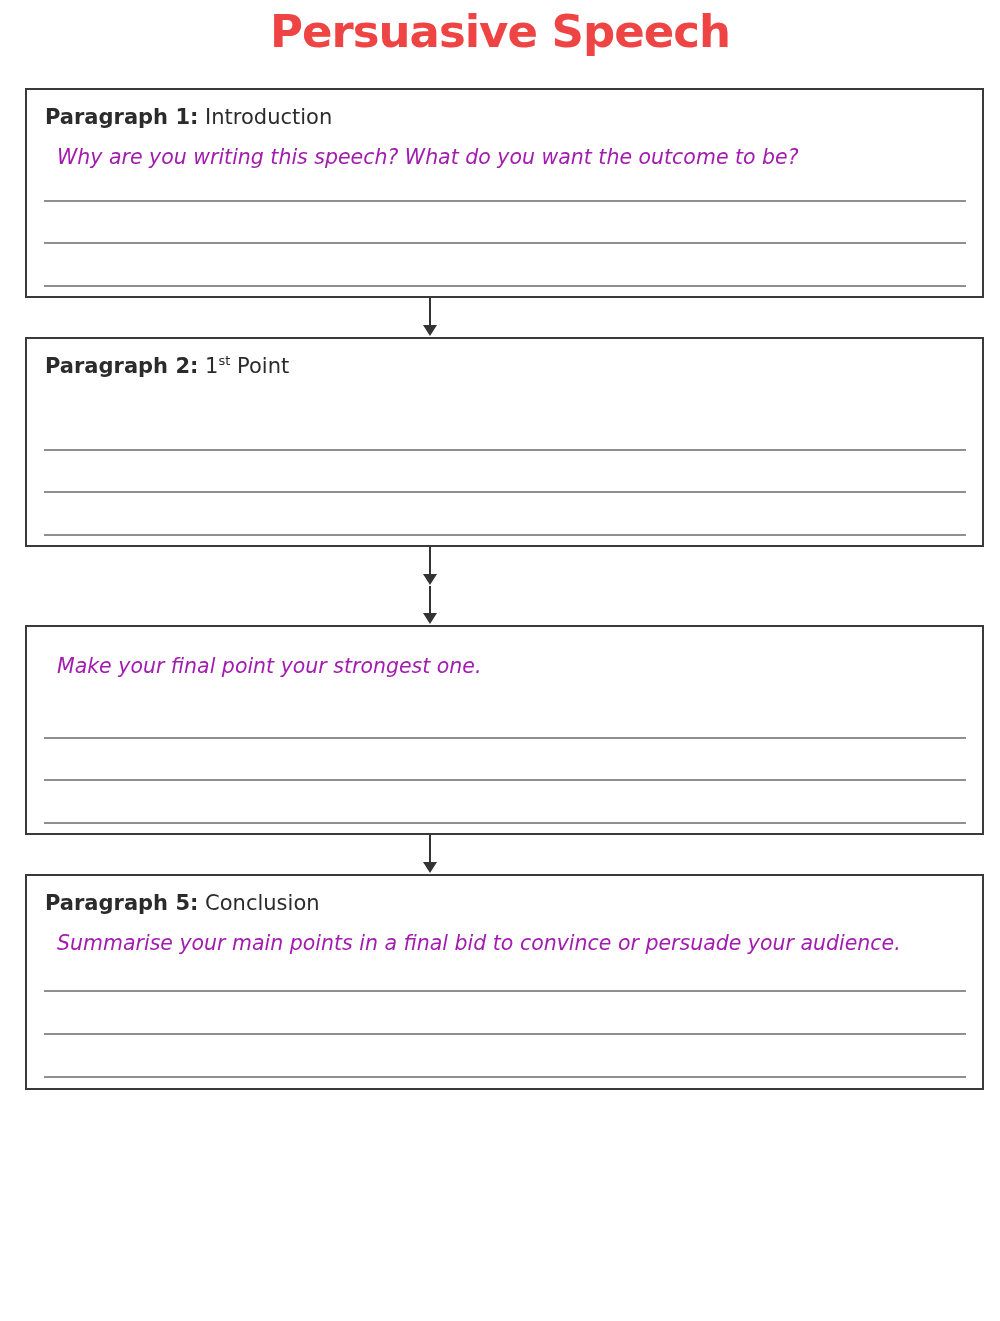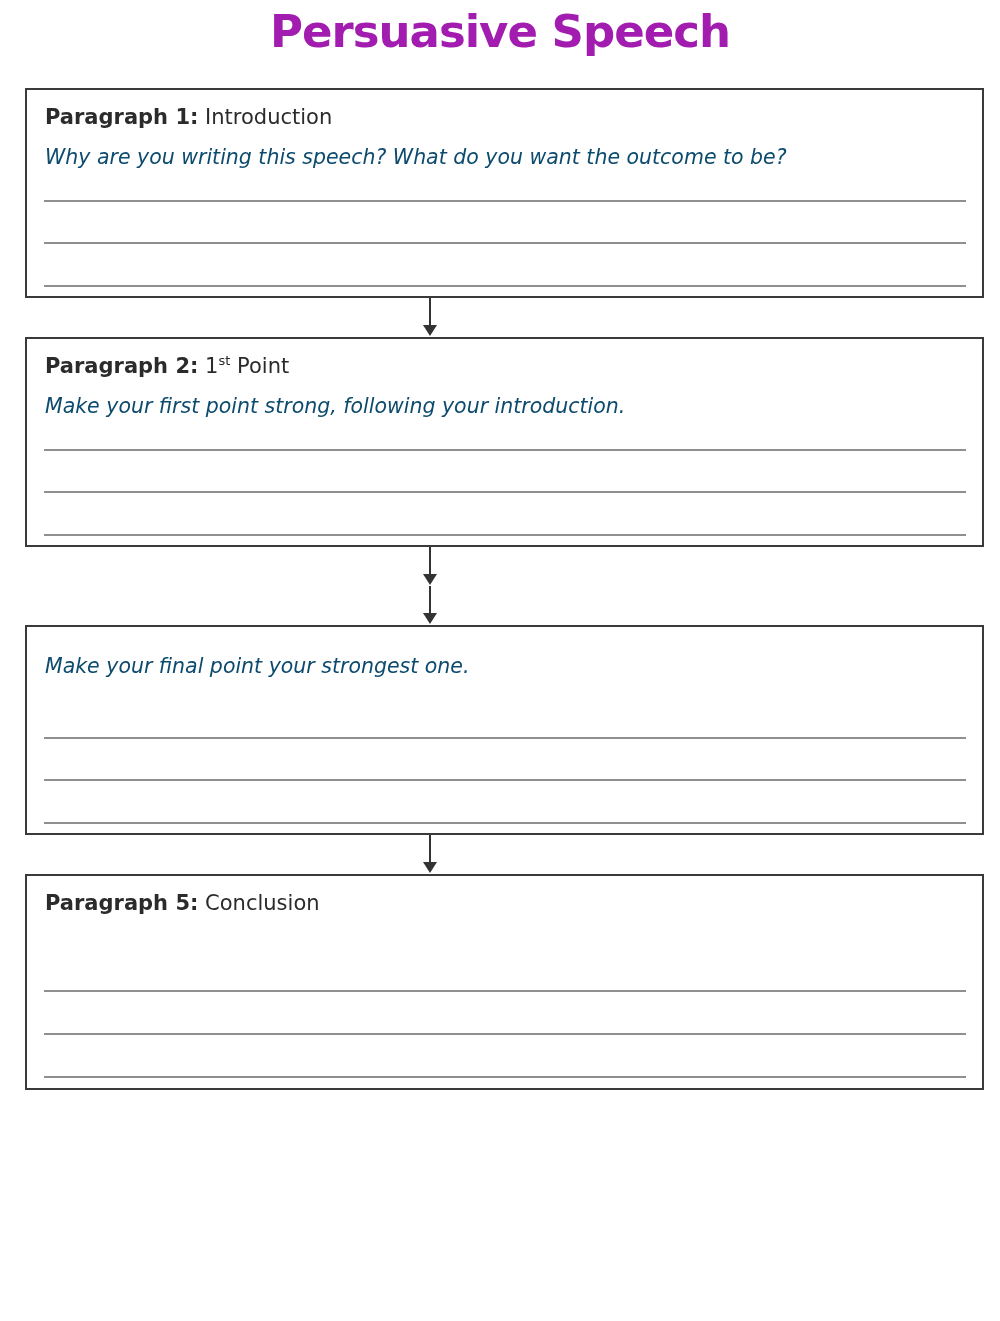--- a/index.html
+++ b/index.html
@@ -16,21 +16,21 @@
   }
   .page-title {
     margin: 0;
     padding-top: 6px;
     height: 56px;
     text-align: center;
     font-size: 45px;
     line-height: 52px;
     font-weight: bold;
     letter-spacing: -1px;
-    color: #a21caf;
+    color: #ef4444;
   }
   .flow {
     position: absolute;
     left: 25px;
     top: 88px;
     width: 809px;
   }
   .box {
     box-sizing: border-box;
     width: 959px;
@@ -51,25 +51,25 @@
     font-weight: bold;
     margin-right: 0.32em;
   }
   .para-title sup {
     font-size: 62%;
     vertical-align: super;
     line-height: 0;
     margin-top: 27px;
   }
   .prompt {
-    margin: 13px 0 0 0;
+    margin: 13px 0 0 12px;
     font-style: italic;
     font-size: 20.5px;
     line-height: 26px;
-    color: #0c4a6e;
+    color: #a21caf;
     white-space: pre-wrap;
   }
   .wline {
     position: absolute;
     left: 17px;
     right: 16px;
     height: 2px;
     background: #8f8f8f;
   }
   .box .l1 { top: 110px; }
@@ -119,21 +119,20 @@
     <div class="wline l3"></div>
   </div>
 
   <div class="arrow">
     <div class="stem"></div>
     <div class="head"></div>
   </div>
 
   <div class="box">
     <div class="box-header"><span class="para-label">Paragraph 2:</span><span class="para-title"><span>1</span><sup>st</sup><span> Point</span></span></div>
-    <p class="prompt">Make your first point strong, following your introduction.</p>
     <div class="wline l1"></div>
     <div class="wline l2"></div>
     <div class="wline l3"></div>
   </div>
 
   <div class="arrow">
     <div class="stem"></div>
     <div class="head"></div>
   </div>
 
@@ -150,18 +149,19 @@
     <div class="wline l3"></div>
   </div>
 
   <div class="arrow">
     <div class="stem"></div>
     <div class="head"></div>
   </div>
 
   <div class="box tall">
     <div class="box-header"><span class="para-label">Paragraph 5:</span><span class="para-title"><span>Conclusion</span><sup></sup><span></span></span></div>
+    <p class="prompt">Summarise your main points in a final bid to convince or persuade your audience.</p>
     <div class="wline l1"></div>
     <div class="wline l2"></div>
     <div class="wline l3"></div>
   </div>
 
 </div>
 
 </body></html>

